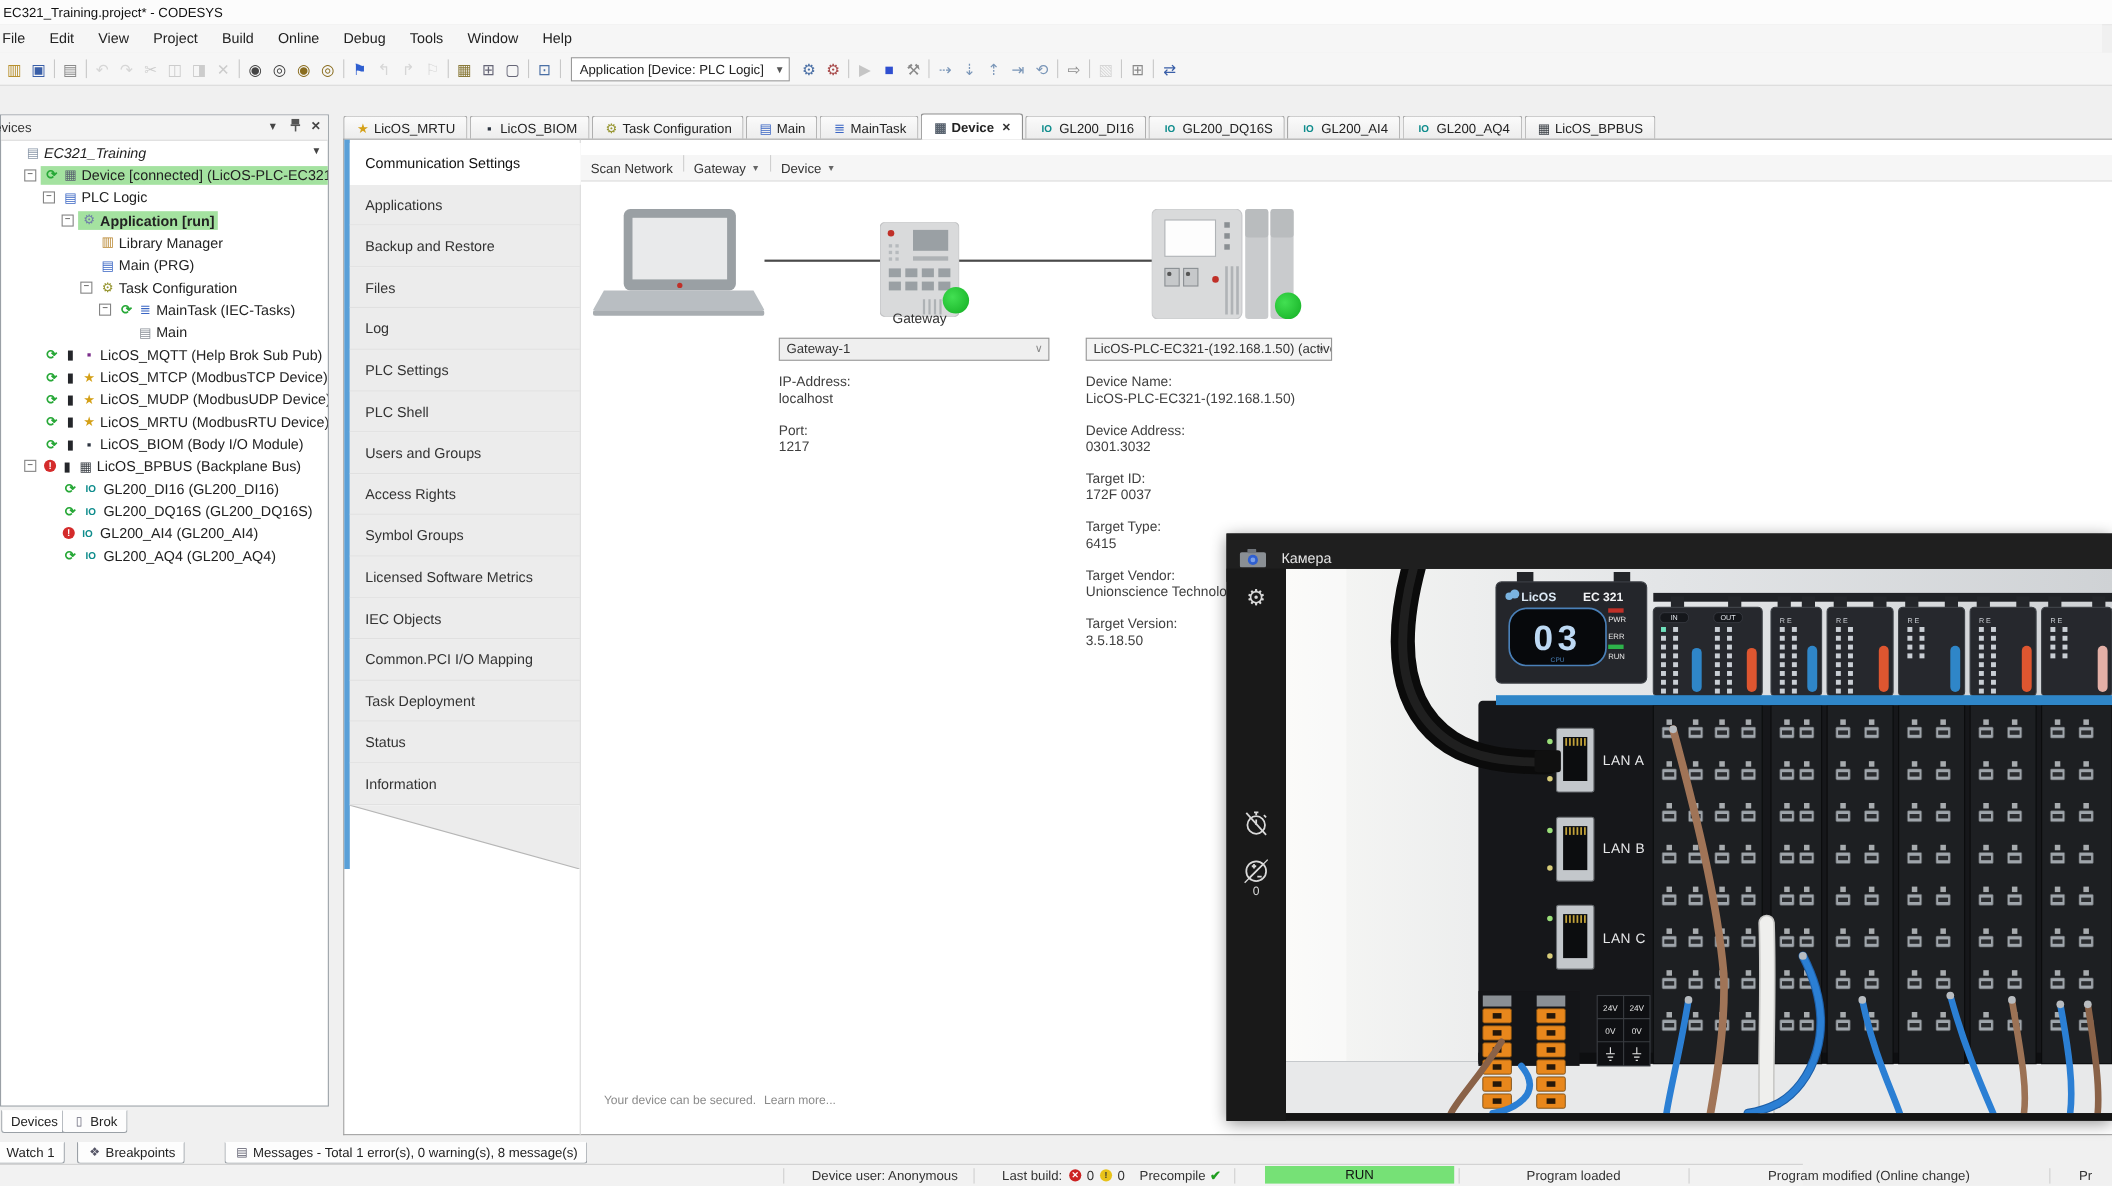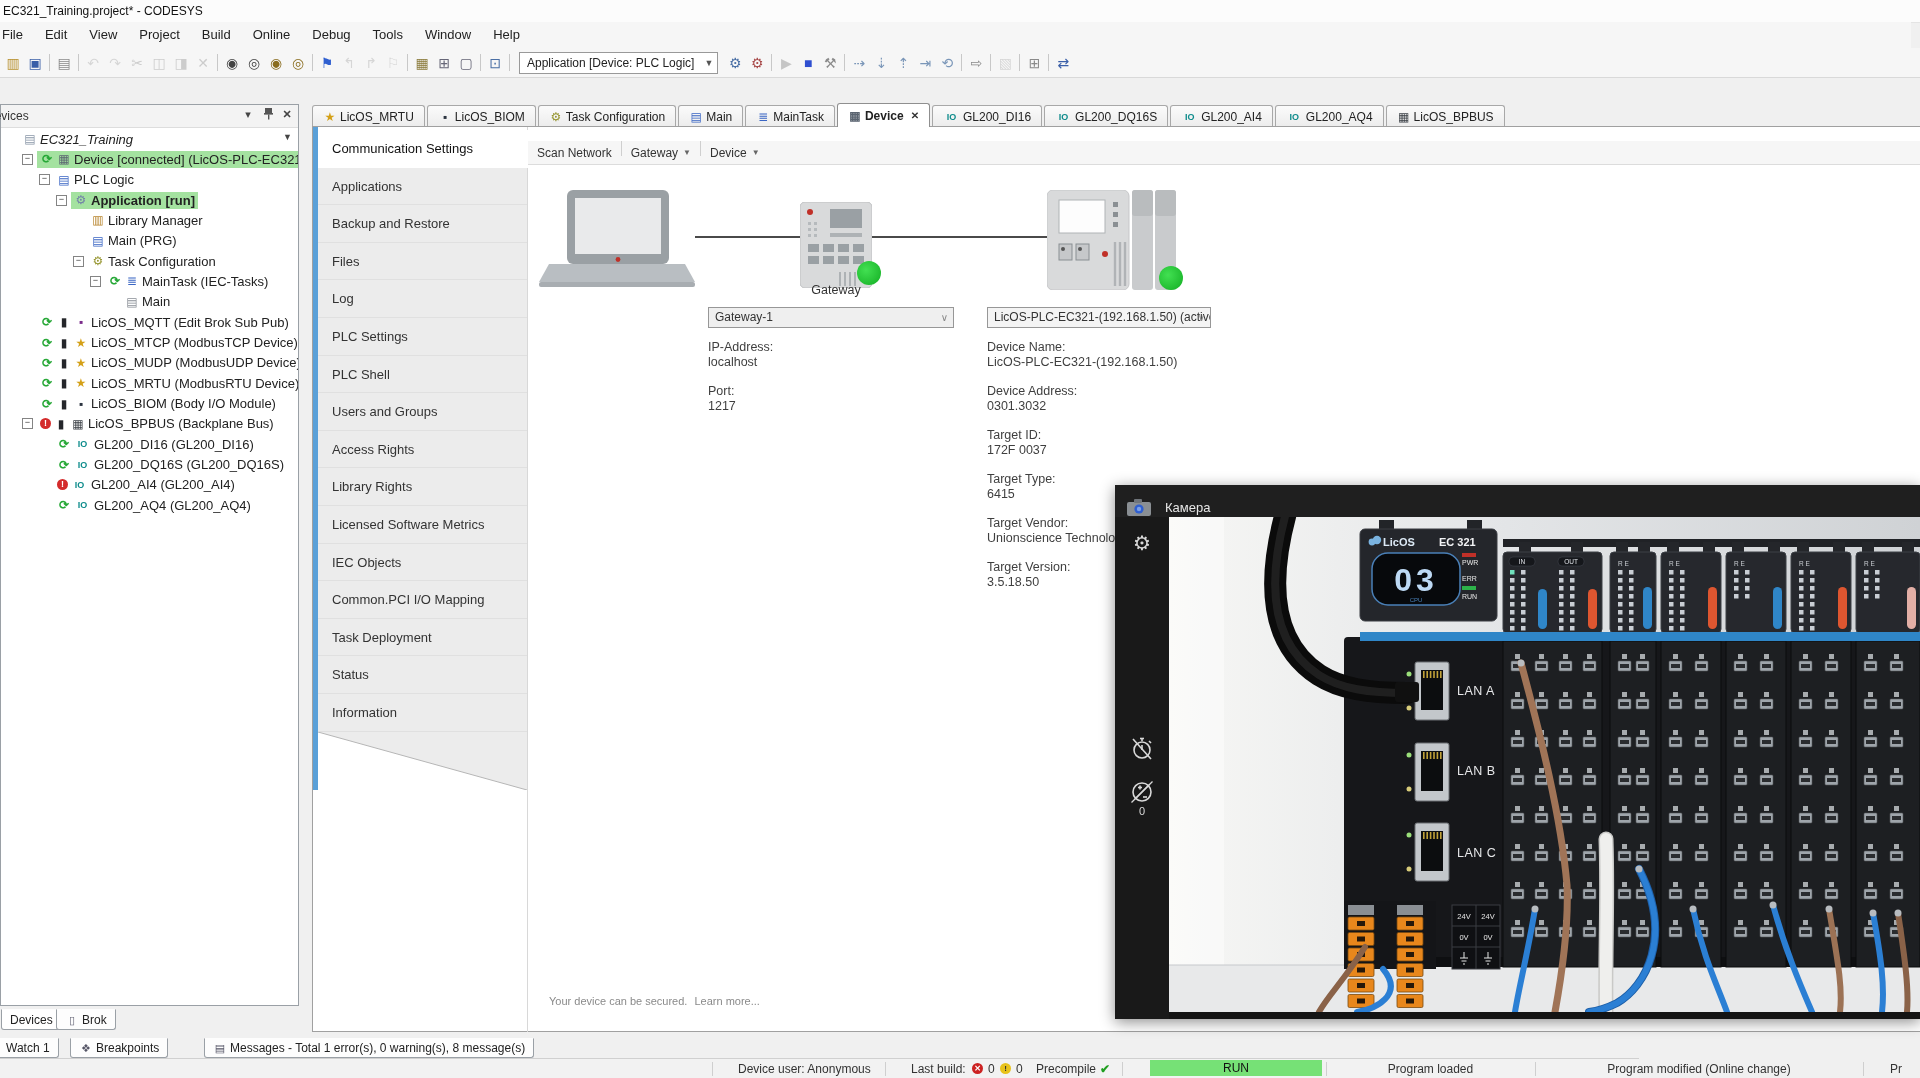--- a/index.html
+++ b/index.html
@@ -231,21 +231,21 @@
           <span class="tico " style="color: rgb(138, 143, 150);">▤</span>
           <span class="tlab">Main</span>
         </span>
       </div>
       <div class="trow" style="top: 207.15px; padding-left: 21px;">
         <span class="expsp"></span>
         <span class="rin">
           <span class="tico bold" style="color: rgb(39, 168, 55);">⟳</span>
           <span class="tico " style="color: rgb(36, 38, 42);">▮</span>
           <span class="tico " style="color: rgb(123, 45, 139);">▪</span>
-          <span class="tlab">LicOS_MQTT (Edit Brok Sub Pub)</span>
+          <span class="tlab">LicOS_MQTT (Help Brok Sub Pub)</span>
         </span>
       </div>
       <div class="trow" style="top: 227.5px; padding-left: 21px;">
         <span class="expsp"></span>
         <span class="rin">
           <span class="tico bold" style="color: rgb(39, 168, 55);">⟳</span>
           <span class="tico " style="color: rgb(36, 38, 42);">▮</span>
           <span class="tico " style="color: rgb(212, 160, 23);">★</span>
           <span class="tlab">LicOS_MTCP (ModbusTCP Device)</span>
         </span>
@@ -394,21 +394,21 @@
 <div id="editor-page-list">
     <div class="pg sel">Communication Settings</div>
     <div class="pg">Applications</div>
     <div class="pg">Backup and Restore</div>
     <div class="pg">Files</div>
     <div class="pg">Log</div>
     <div class="pg">PLC Settings</div>
     <div class="pg">PLC Shell</div>
     <div class="pg">Users and Groups</div>
     <div class="pg">Access Rights</div>
-    <div class="pg">Library Rights</div>
+    <div class="pg">Symbol Groups</div>
     <div class="pg">Licensed Software Metrics</div>
     <div class="pg">IEC Objects</div>
     <div class="pg">Common.PCI I/O Mapping</div>
     <div class="pg">Task Deployment</div>
     <div class="pg">Status</div>
     <div class="pg">Information</div>
   </div>
 <div id="page-wedge"></div>
 <svg class="abs" style="left:318px;top:732px" width="209" height="58">
     <line x1="0" y1="0" x2="209" y2="58" stroke="#b6b6b6" stroke-width="1"></line>

